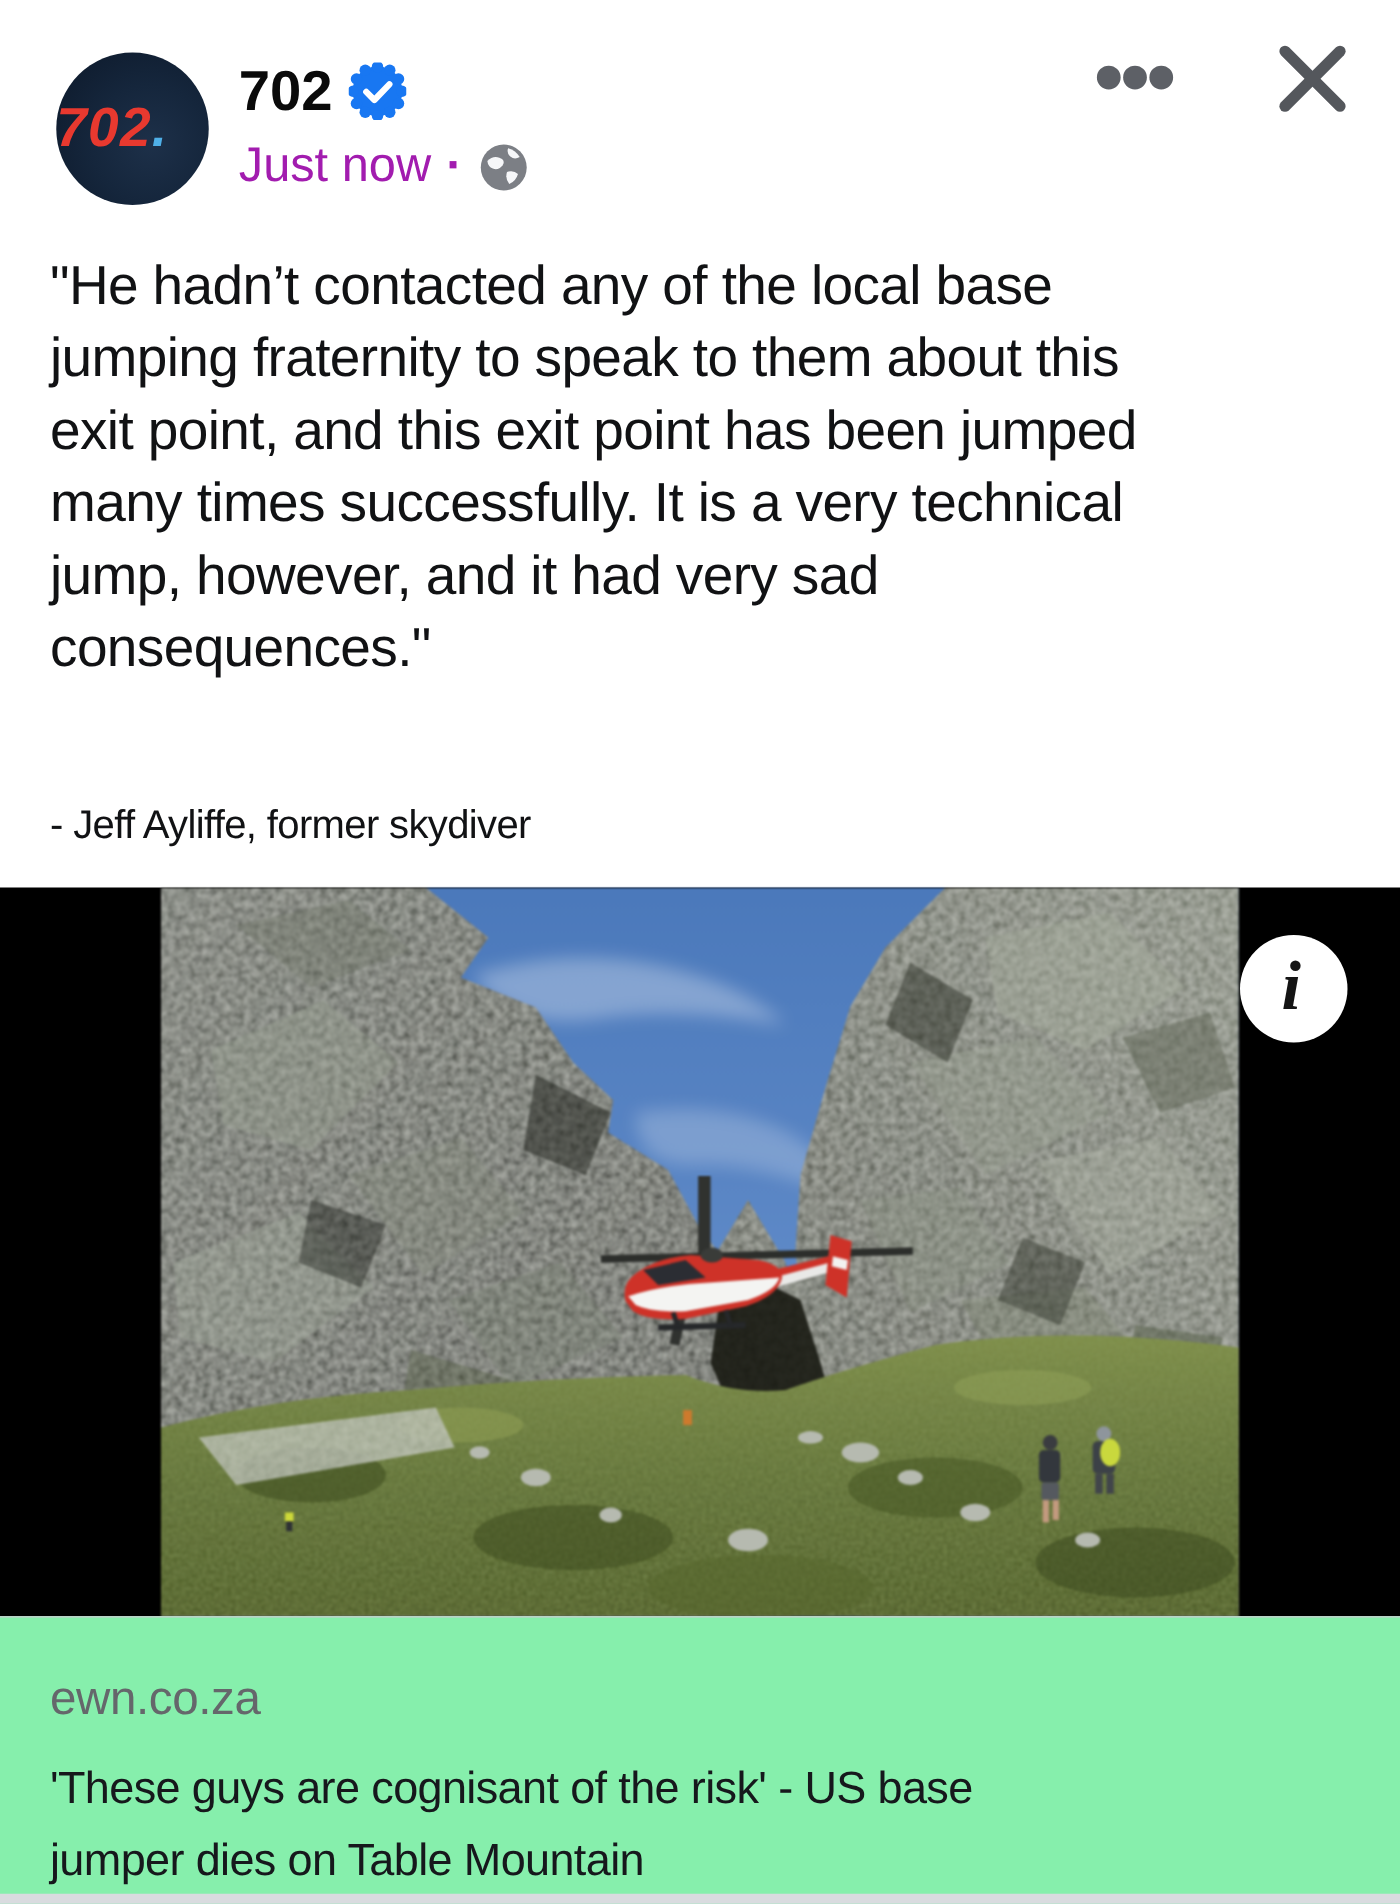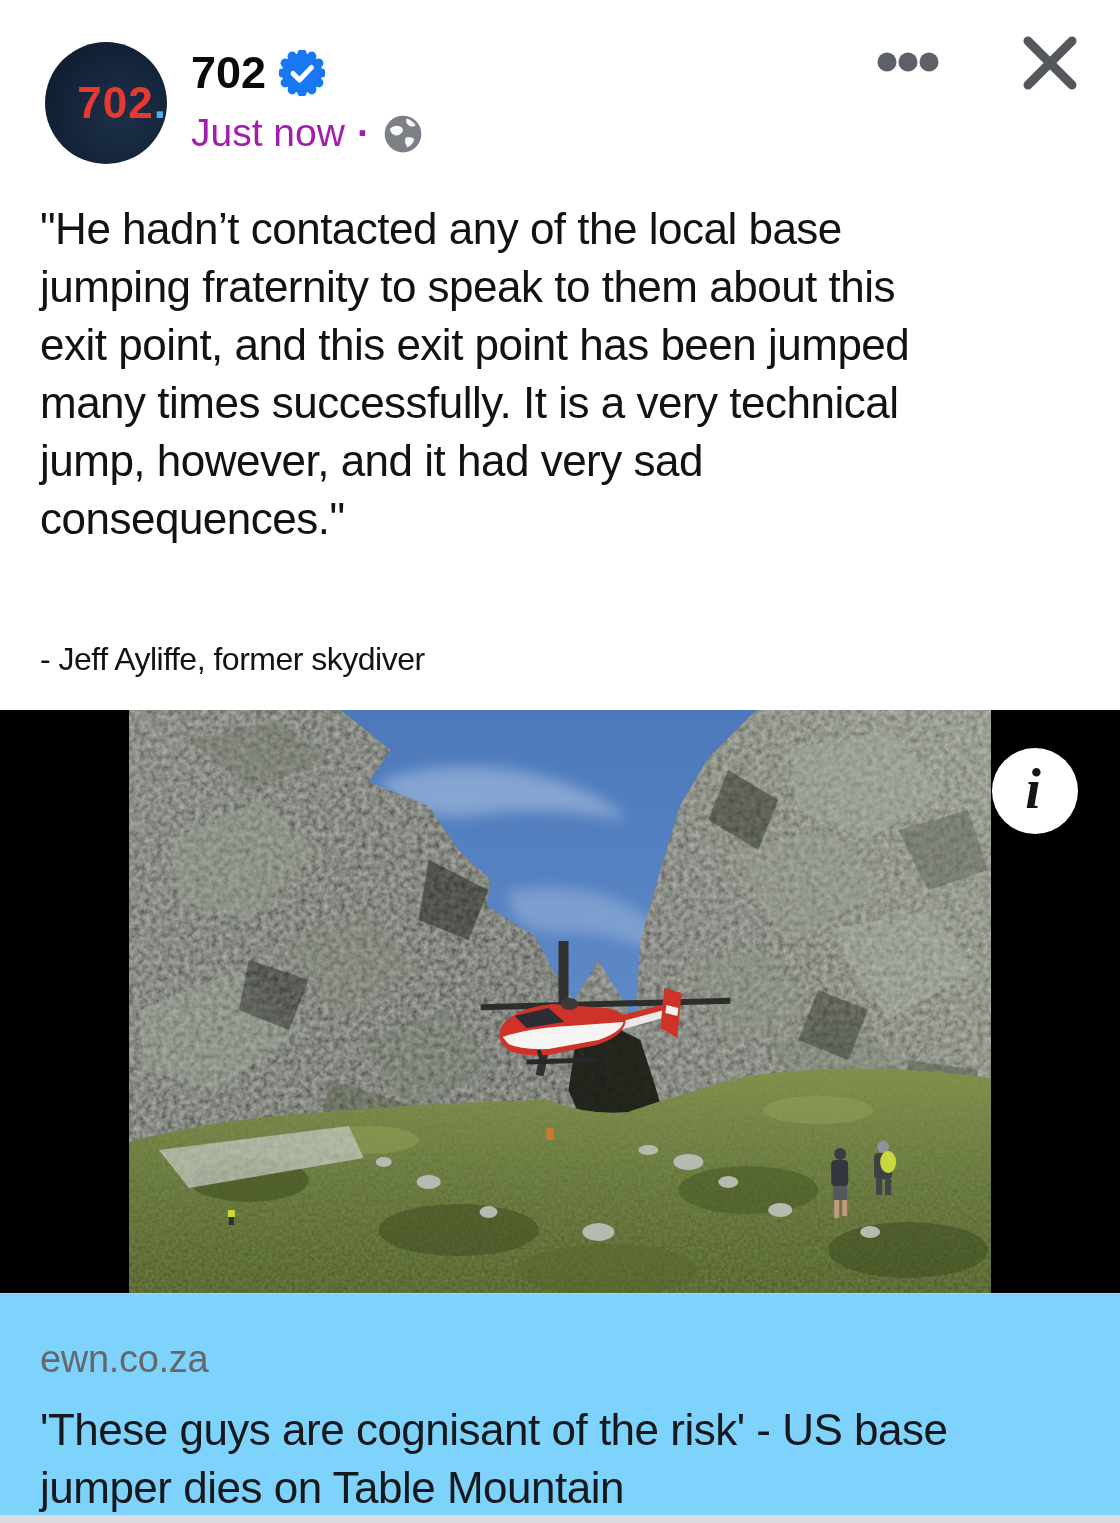--- a/index.html
+++ b/index.html
@@ -9,22 +9,22 @@
     font-family:"Liberation Sans", sans-serif;
     -webkit-font-smoothing:antialiased;
   }
   .post { position:relative; width:1120px; height:1523px; background:#ffffff; }
 
   
   .header { position:relative; padding:42px 40px 0 45px; display:flex; align-items:flex-start; }
   .avatar {
     width:122px; height:122px; border-radius:50%;
     background:radial-gradient(circle at 62% 60%, #1d3049 0%, #15263c 45%, #0c1829 100%);
-    display:flex; align-items:center; justify-content:flex-end;
-    flex:0 0 auto; cursor:pointer;
+    display:flex; align-items:center; justify-content:flex-start;
+    flex:0 0 auto; cursor:pointer;font-style:italic;
   }
   .avatar-word { font-weight:bold; font-size:44px; letter-spacing:1px; color:#e8392f; }
   .avatar-word .dot { color:#4fb0e8; }
   .header-text { margin-left:24px; padding-top:6px; }
   .name-row { display:flex; align-items:center; }
   .page-name { font-size:45px; font-weight:bold; color:#0a0a0a; line-height:1.1; }
   .badge { margin-left:13px; width:46px; height:46px; flex:0 0 auto; }
   .meta-row { display:flex; align-items:flex-end; margin-top:13px; color:#a21caf; font-size:39px; }
   .meta-dot { margin:0 12px; font-weight:bold; }
   .globe { width:42px; height:42px; margin-top:2px; }
@@ -51,25 +51,25 @@
     background:#ffffff; display:flex; align-items:center; justify-content:center; cursor:pointer;
   }
   .info-btn span {
     font-family:"Liberation Serif", serif; font-style:italic; font-weight:bold;
     font-size:56px; color:#141414; transform:translate(-2px,-2px);
   }
 
   
   .link-card {
     position:absolute; left:0; top:1293px; width:1120px; height:230px;
-    background:#7dd3fc; border-top:1px solid #c9cbcf; cursor:pointer;
+    background:#86efac; border-top:1px solid #c9cbcf; cursor:pointer;
   }
   .link-domain { margin:44px 40px 0 40px; font-size:38px; color:#65676b; letter-spacing:-0.3px; }
   .link-title {
-    margin:20px 40px 0 40px; font-size:44px; line-height:58px; color:#16181c;
+    margin:20px 40px 0 40px; font-size:36px; line-height:58px; color:#16181c;
     letter-spacing:-0.5px; white-space:pre-line;
   }
   .bottom-strip { position:absolute; left:0; bottom:0; width:1120px; height:8px; background:#d9dbdf; }
 </style>
 </head>
 <body>
 
 <div class="post">
 
   <div class="header">

